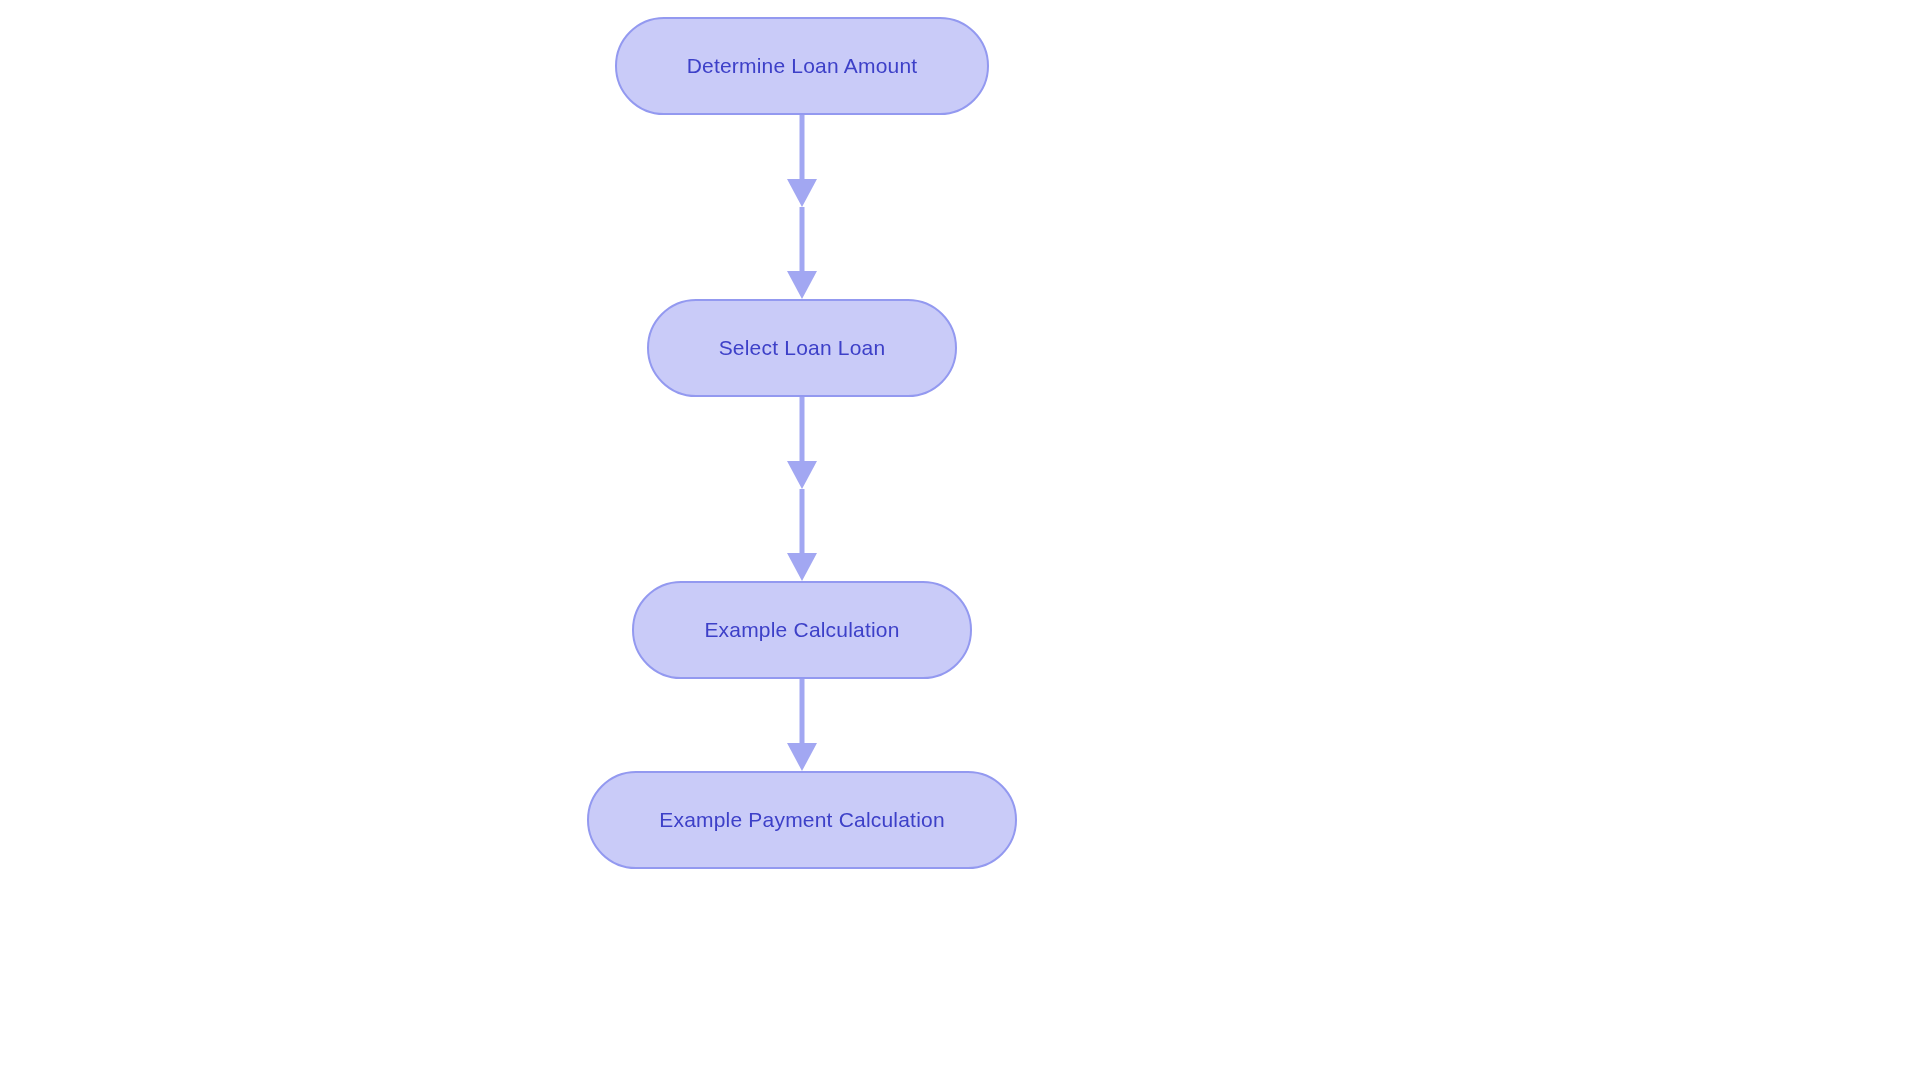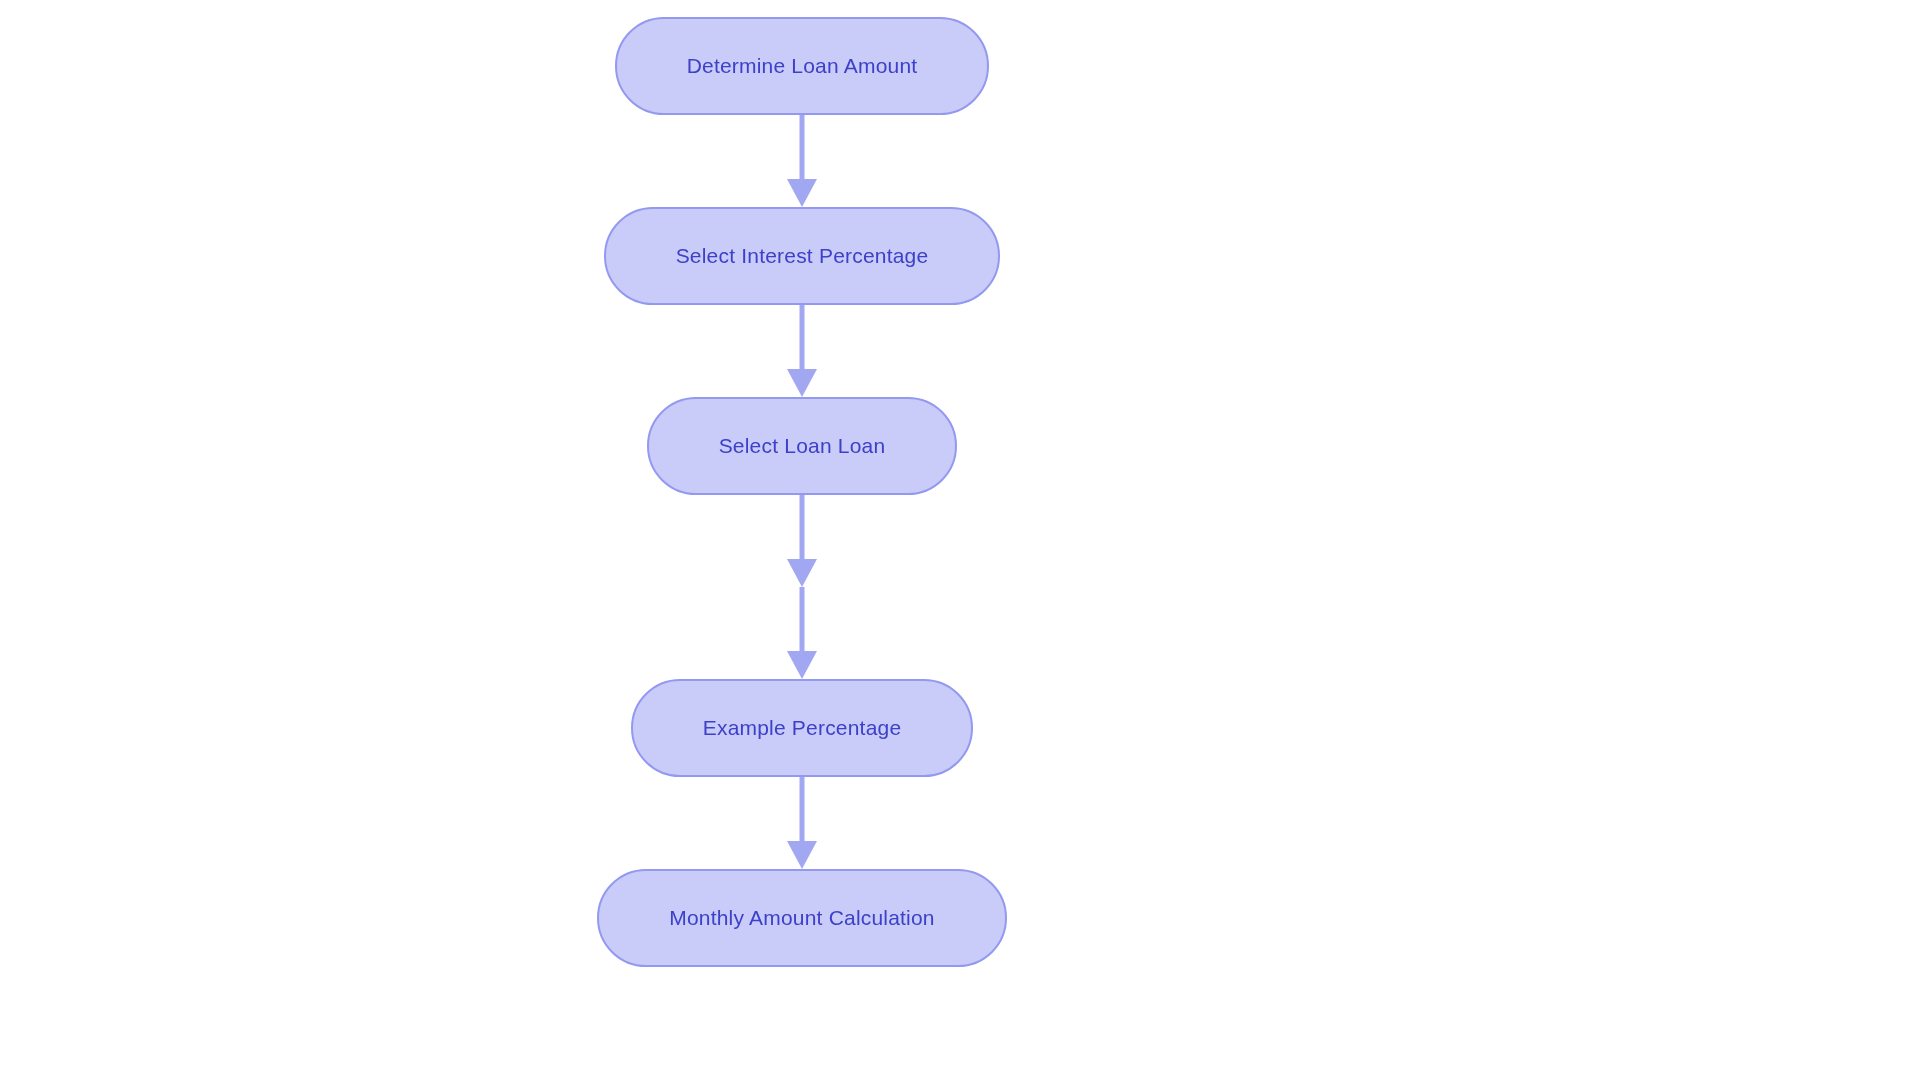--- a/index.html
+++ b/index.html
@@ -81,23 +81,20 @@
 
   <div class="node">
     <span>Determine Loan Amount</span>
   </div>
 
   <div class="connector">
     <div class="line"></div>
     <div class="head"></div>
   </div>
 
-  <div class="node">
-    <span>Select Interest Percentage</span>
-  </div>
 
   <div class="connector">
     <div class="line"></div>
     <div class="head"></div>
   </div>
 
   <div class="node">
     <span>Select Loan Loan</span>
   </div>
 
@@ -106,25 +103,25 @@
     <div class="head"></div>
   </div>
 
 
   <div class="connector">
     <div class="line"></div>
     <div class="head"></div>
   </div>
 
   <div class="node">
-    <span>Example Percentage</span>
+    <span>Example Calculation</span>
   </div>
 
   <div class="connector">
     <div class="line"></div>
     <div class="head"></div>
   </div>
 
   <div class="node">
-    <span>Monthly Amount Calculation</span>
+    <span>Example Payment Calculation</span>
   </div>
 
 </div>
 
 </body></html>

